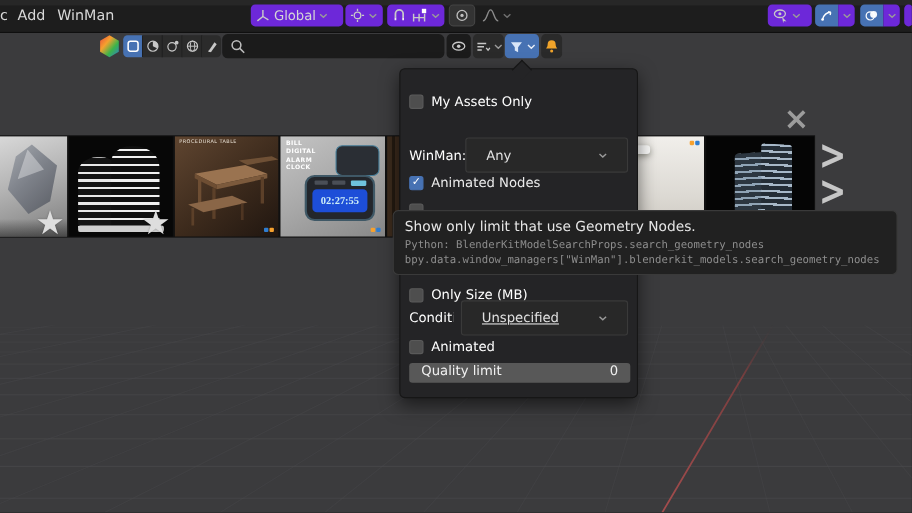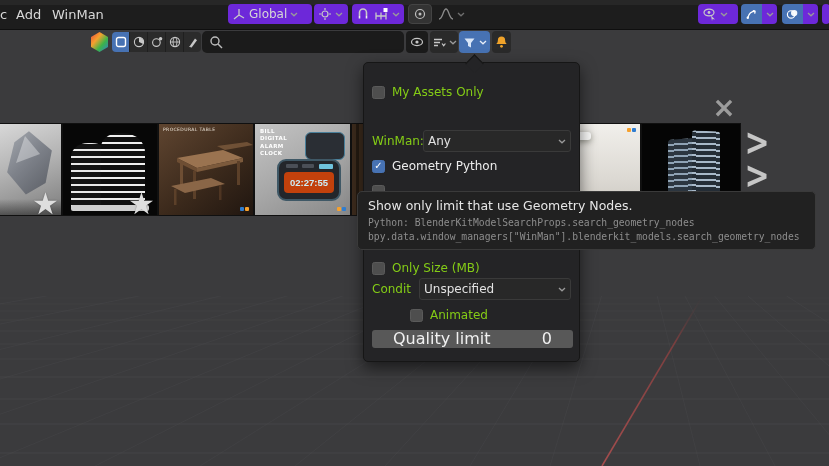--- a/index.html
+++ b/index.html
@@ -30,24 +30,24 @@
   .thumb{position:absolute;top:1px;height:91px;overflow:hidden;}
   .star{position:absolute;right:2px;bottom:-4px;font-size:30px;color:#dedede;line-height:1;text-shadow:0 0 2px rgba(0,0,0,.3);}
   .logodots{position:absolute;display:flex;gap:1px;}
   .logodots i{width:4px;height:4px;border-radius:1px;display:block;}
   
   .popup{position:absolute;left:363px;top:62px;width:217px;height:300px;background:#242426;border:1px solid #161616;border-radius:5px;box-shadow:0 6px 16px rgba(0,0,0,.55);z-index:30;box-sizing:border-box;}
   .popup .ptr{position:absolute;left:104px;top:-6px;width:12px;height:12px;background:#242426;transform:rotate(45deg);border-left:1px solid #161616;border-top:1px solid #161616;}
   .prow{position:absolute;left:8px;right:8px;height:18px;display:flex;align-items:center;gap:7px;}
   .cb{width:13px;height:13px;background:#4e4e4e;border-radius:2.5px;border:1px solid #5a5a5a;box-sizing:border-box;flex:0 0 auto;display:flex;align-items:center;justify-content:center;}
   .cb.on{background:#4772b3;border-color:#4772b3;color:#fff;font-size:10px;line-height:1;}
-  .plabel{color:#84cc16;font-size:12px;white-space:nowrap;}
-  .dd{height:22px;background:#282828;border:1px solid #3a3a3a;border-radius:3px;display:flex;align-items:center;box-sizing:border-box;padding:0 4px;color:#e2e2e2;font-size:12px;}
+  .plabel{color:#ffffff;font-size:12px;white-space:nowrap;}
+  .dd{height:32px;background:#282828;border:1px solid #3a3a3a;border-radius:3px;display:flex;align-items:center;box-sizing:border-box;padding:0 18px;color:#e2e2e2;font-size:12px;}
   .dd .ddval{flex:1;white-space:nowrap;overflow:hidden;}
-  .slider{position:absolute;left:8px;width:201px;height:18px;background:#585858;border-radius:3px;display:flex;align-items:flex-end;box-sizing:border-box;padding:0 21px;color:#f0f0f0;font-size:16px;}
+  .slider{position:absolute;left:8px;width:201px;height:18px;background:#585858;border-radius:3px;display:flex;align-items:flex-start;box-sizing:border-box;padding:0 11px;color:#f0f0f0;font-size:12px;}
   
   .tooltip{position:absolute;left:357px;top:191px;width:459px;height:59px;background:#212121;border:1px solid #3a3a3a;border-radius:5px;z-index:40;box-sizing:border-box;padding:6px 10px;}
   .tt-title{color:#e6e6e6;font-size:12.5px;white-space:nowrap;margin-bottom:3px;}
   .tt-py{color:#8d8d8d;font-size:9.7px;font-family:"DejaVu Sans Mono",monospace;white-space:nowrap;line-height:1.45;}
   
   .closex{position:absolute;left:709px;top:92px;width:30px;height:30px;display:flex;align-items:center;justify-content:center;font-size:28px;color:#9c9c9c;z-index:8;font-weight:600;}
   .next{position:absolute;left:744px;width:26px;height:32px;font-size:30px;font-weight:700;color:#c6c6c6;z-index:8;display:flex;align-items:center;justify-content:center;transform:scaleY(1.25);}
 </style>
 </head>
 <body>
@@ -324,21 +324,21 @@
       <div class="logodots" style="right:4px;bottom:4px;">
         <i style="background:#2f7dd0;"></i>
           <i style="background:#f6a12e;"></i>
       </div>
     </div>
 
     <div class="thumb" style="left:255px;width:95px;background:linear-gradient(150deg,#c4c4c4 0%,#a8a8a8 50%,#888 100%);">
       <div style="position:absolute;left:5px;top:4px;width:32px;font-size:5.5px;line-height:1.35;color:#fff;letter-spacing:.4px;font-weight:700;">BILL DIGITAL ALARM CLOCK</div>
       <div style="position:absolute;right:5px;top:8px;width:38px;height:26px;background:#2a2e34;border-radius:6px;border:1.5px solid #49809b;"></div>
       <div style="position:absolute;right:9px;bottom:14px;width:64px;height:42px;background:#23262b;border-radius:9px;border:2px solid #3f5866;box-sizing:border-box;">
-        <div style="position:absolute;left:5px;top:11px;right:5px;bottom:6px;background:#c2410c;border-radius:4px;display:flex;align-items:center;justify-content:center;color:#cdeef7;font-family:Liberation Sans, sans-serif;font-size:9.5px;font-weight:700;">02:27:55</div>
+        <div style="position:absolute;left:5px;top:11px;right:5px;bottom:6px;background:#1d4ed8;border-radius:4px;display:flex;align-items:center;justify-content:center;color:#cdeef7;font-family:Liberation Serif, serif;font-size:9.5px;font-weight:700;">02:27:55</div>
         <div style="position:absolute;left:7px;top:3px;width:12px;height:4px;background:#4a4f57;border-radius:1px;"></div>
         <div style="position:absolute;left:23px;top:3px;width:12px;height:4px;background:#4a4f57;border-radius:1px;"></div>
         <div style="position:absolute;right:6px;top:3px;width:14px;height:5px;background:#6fc3dd;border-radius:1px;"></div>
       </div>
       <div class="logodots" style="right:4px;bottom:4px;">
         <i style="background:#f6a12e;"></i>
           <i style="background:#2f7dd0;"></i>
       </div>
     </div>
 
@@ -378,43 +378,43 @@
       <div class="dd" style="flex:1;">
         <span class="ddval">Any</span>
         <svg class="chev" width="8" height="5" viewBox="0 0 8 5">
           <path d="M1 1l3 2.8L7 1" stroke="#9a9a9a" stroke-width="1.3" fill="none"></path>
           </svg>
       </div>
     </div>
 
     <div class="prow" style="top:94px;">
       <div class="cb on">✓</div>
-      <span class="plabel" style="color:#ececec;">Geometry Python</span>
+      <span class="plabel" style="color:#ececec;">Animated Nodes</span>
     </div>
 
     <div class="prow" style="top:119px;">
       <div class="cb"></div>
     </div>
 
     <div class="prow" style="top:196px;">
       <div class="cb"></div>
       <span class="plabel">Only Size (MB)</span>
     </div>
 
     <div class="prow" style="top:217px;">
       <span class="plabel" style="width:40px;overflow:hidden;">Conditi...</span>
-      <div class="dd" style="flex:1;">
+      <div class="dd" style="flex:1;text-decoration:underline;">
         <span class="ddval">Unspecified</span>
         <svg class="chev" width="8" height="5" viewBox="0 0 8 5">
           <path d="M1 1l3 2.8L7 1" stroke="#9a9a9a" stroke-width="1.3" fill="none"></path>
           </svg>
       </div>
     </div>
 
-    <div class="prow" style="top:243px;margin-left:38px;">
+    <div class="prow" style="top:243px;">
       <div class="cb"></div>
       <span class="plabel">Animated</span>
     </div>
 
     <div class="slider" style="top:267px;">
       <span style="flex:1;">Quality limit</span>
       <span>0</span>
     </div>
   </div>
 

